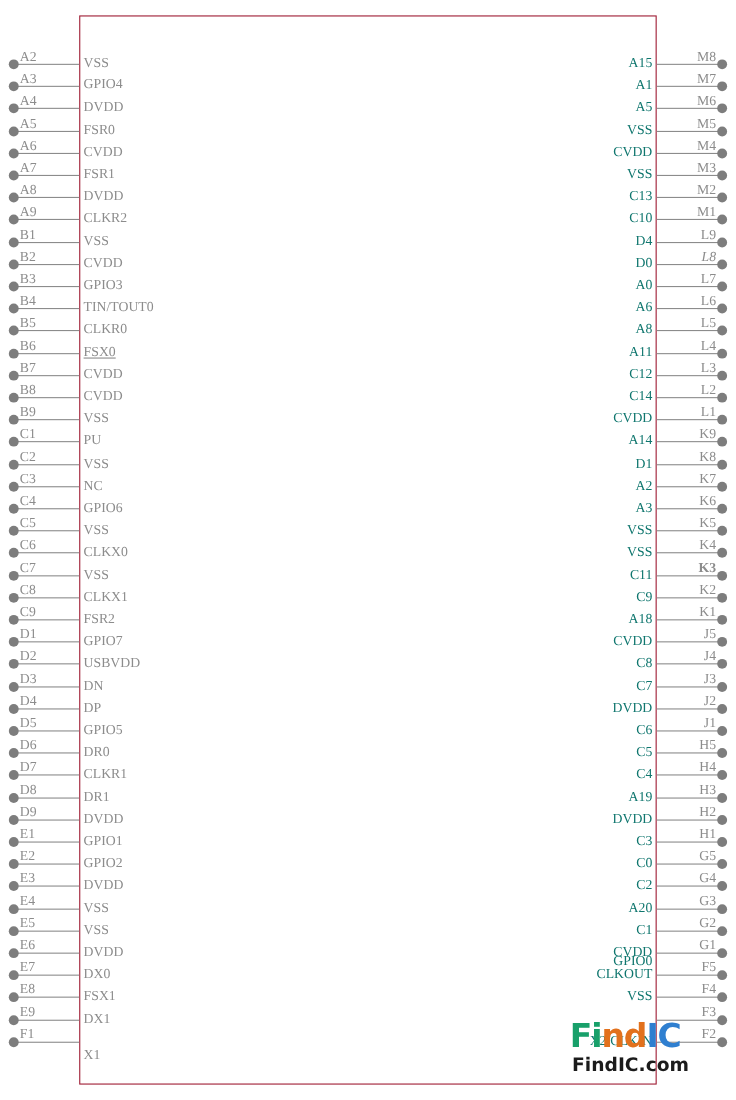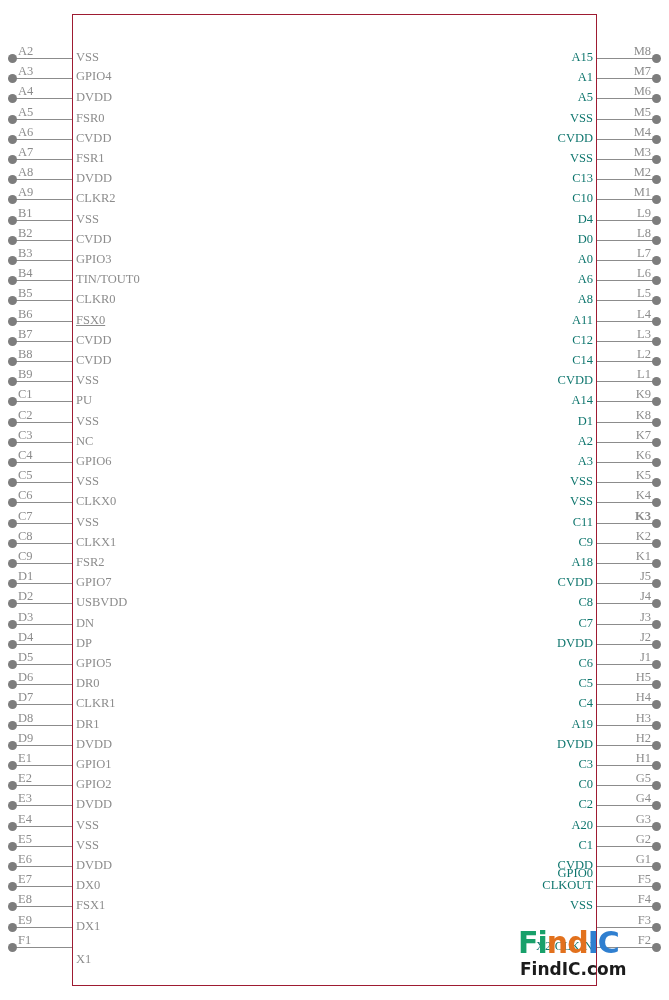--- a/index.html
+++ b/index.html
@@ -346,21 +346,21 @@
       <div class="lead-right" style="top: 199.4px;"></div>
       <div class="dot-right" style="top: 195.4px;"></div>
       <div class="pin-num-right" style="top: 186.4px;">M1</div>
       <div class="pin-name-right" style="top: 192.4px;">C10</div>
       <div class="lead-right" style="top: 219.6px;"></div>
       <div class="dot-right" style="top: 215.6px;"></div>
       <div class="pin-num-right" style="top: 206.6px;">L9</div>
       <div class="pin-name-right" style="top: 212.6px;">D4</div>
       <div class="lead-right" style="top: 239.8px;"></div>
       <div class="dot-right" style="top: 235.8px;"></div>
-      <div class="pin-num-right" style="top: 226.8px;">L8</div>
+      <div class="pin-num-right" style="top: 226.8px; font-style: italic;">L8</div>
       <div class="pin-name-right" style="top: 232.8px; text-align: center;">D0</div>
       <div class="lead-right" style="top: 260px;"></div>
       <div class="dot-right" style="top: 256px;"></div>
       <div class="pin-num-right" style="top: 247px;">L7</div>
       <div class="pin-name-right" style="top: 253px;">A0</div>
       <div class="lead-right" style="top: 280.2px;"></div>
       <div class="dot-right" style="top: 276.2px;"></div>
       <div class="pin-num-right" style="top: 267.2px;">L6</div>
       <div class="pin-name-right" style="top: 273.2px;">A6</div>
       <div class="lead-right" style="top: 300.4px;"></div>

